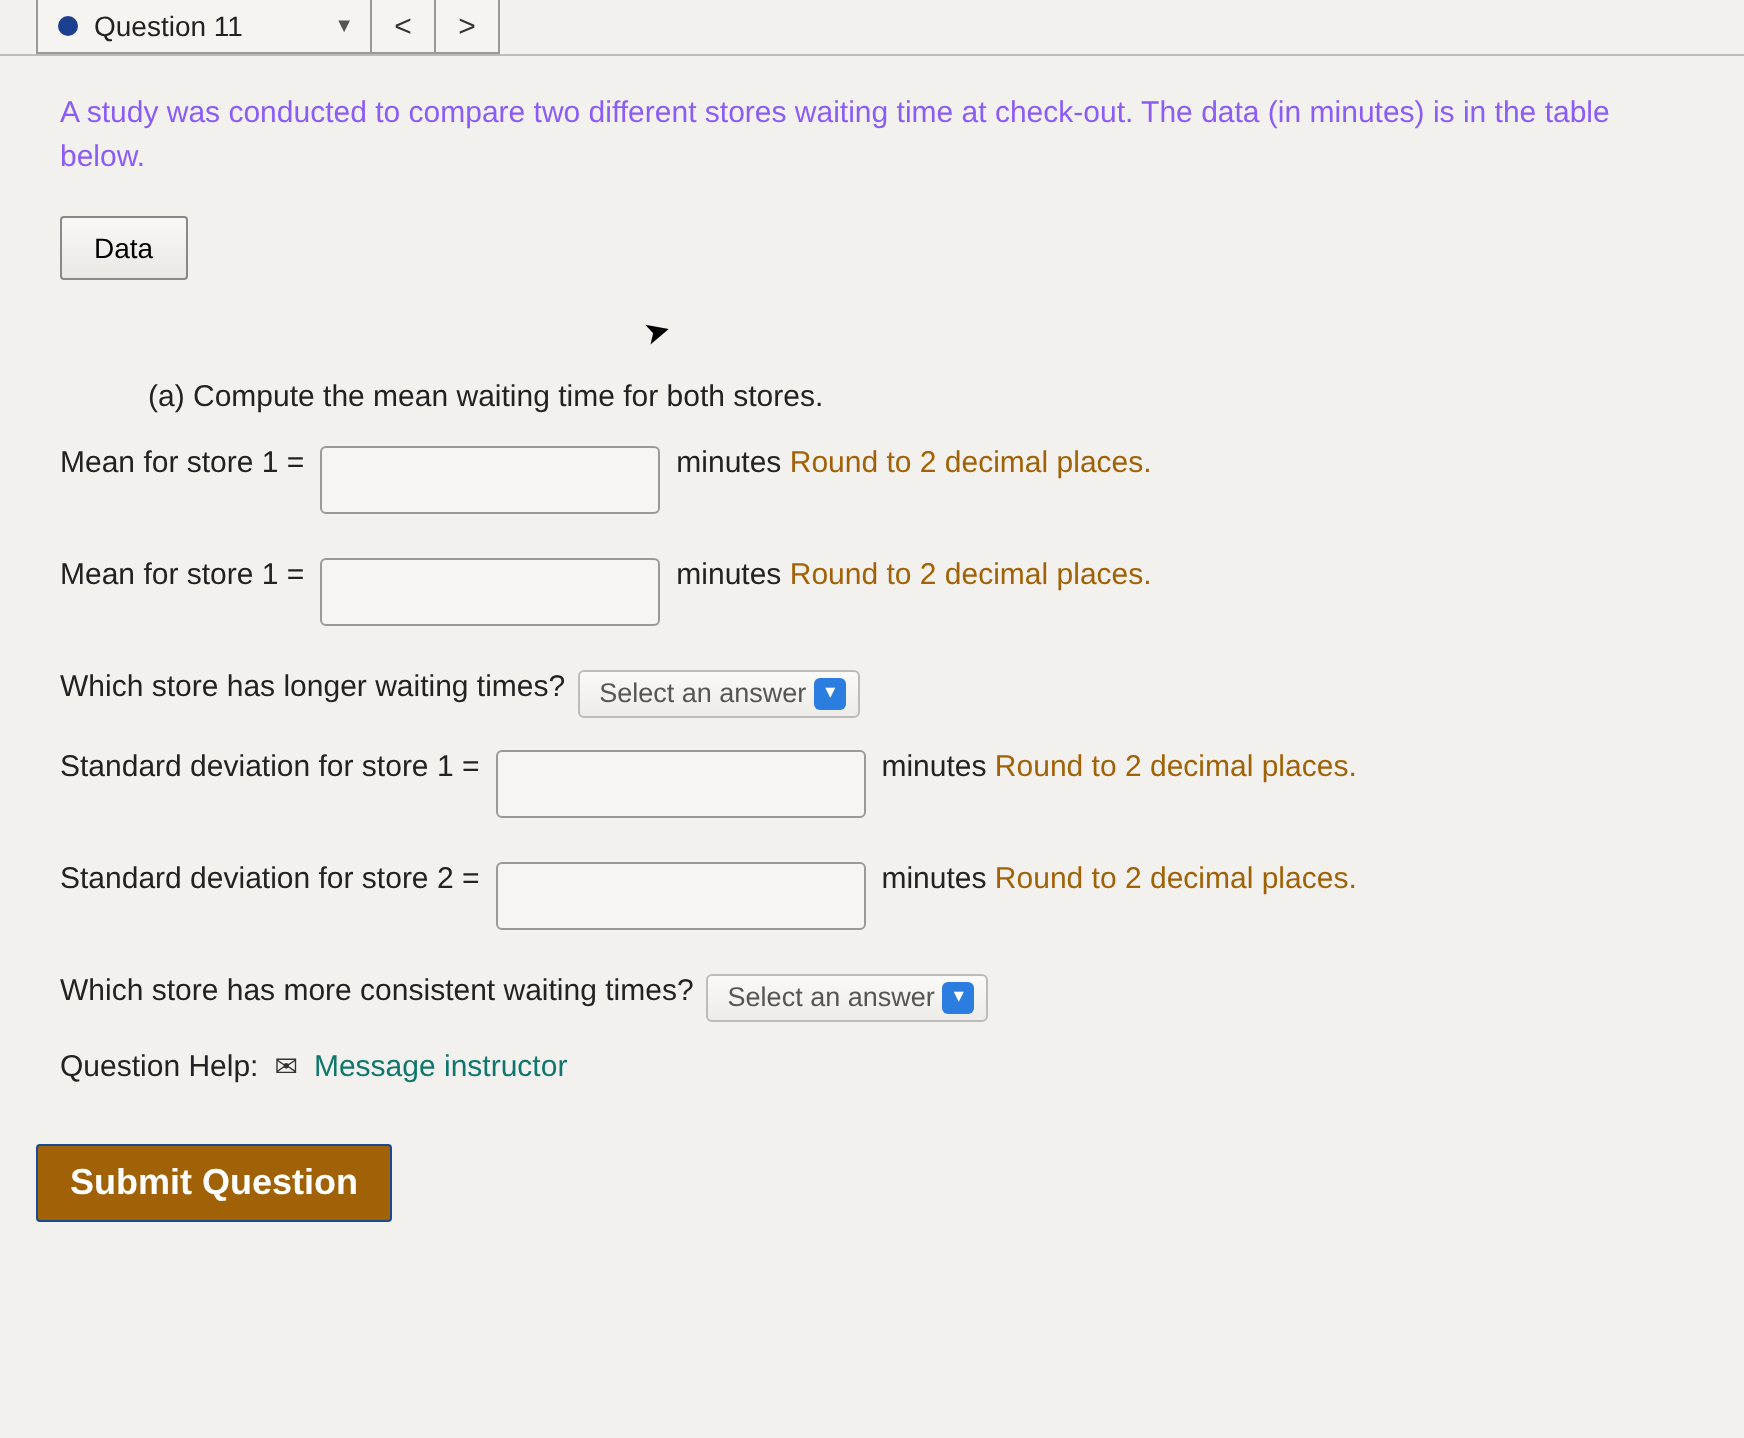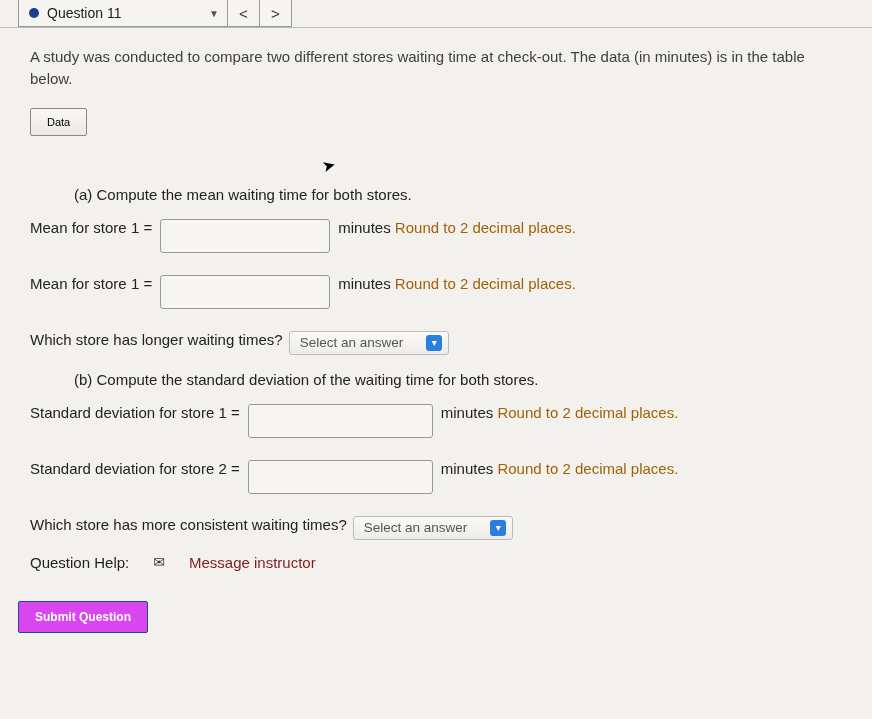--- a/index.html
+++ b/index.html
@@ -20,21 +20,21 @@
     height: 28px;
     padding-top: 0;
   }
   .question-select {
     display: flex;
     align-items: center;
     border: 1px solid #999;
     border-top: none;
     padding: 0 8px 0 10px;
     margin-left: 18px;
-    width: 210px;
+    width: 168px;
     background: #f5f4f1;
     justify-content: space-between;
   }
   .blue-dot {
     width: 10px; height: 10px;
     border-radius: 50%;
     background: #1c3f8f;
     margin-right: 8px;
     flex-shrink: 0;
   }
@@ -55,28 +55,28 @@
     font-size: 15px;
     color: #333;
   }
   .nav-btn + .nav-btn { border-left: none; }
   .content {
     padding: 18px 30px 10px 30px;
   }
   .para {
     margin-bottom: 18px;
     line-height: 1.45;
-    color: #404040;
+    color: #8b5cf6;
   }
   .data-btn {
     display: inline-block;
     padding: 7px 16px;
     border: 1px solid #888;
     background: linear-gradient(#f9f8f6,#e9e8e5);
-    font-size: 11px;
+    font-size: 14px;
     border-radius: 2px;
     margin-bottom: 50px;
   }
   .section-label {
     margin-bottom: 16px;
     margin-left: 44px;
   }
   .row {
     display: flex;
     align-items: flex-start;
@@ -100,51 +100,51 @@
   .select-wrap {
     display: inline-flex;
     align-items: center;
     border: 1px solid #bbb;
     background: linear-gradient(#faf9f7,#edece9);
     padding: 3px 6px 3px 10px;
     border-radius: 3px;
     margin-left: 6px;
     font-size: 13.5px;
     color: #555;
-    gap: 23px;
+    gap: 4px;
   }
   .select-caret {
     width: 16px; height: 16px;
     background: #2b7de0;
     border-radius: 3px;
     display: flex;
     align-items: center;
     justify-content: center;
     color: #fff;
     font-size: 10px;
     line-height: 1;
   }
   .help-row {
     display: flex;
     align-items: center;
-    gap: 24px;
+    gap: 8px;
     margin-bottom: 20px;
   }
   .envelope {
     color: #333;
     font-size: 14px;
   }
-  .msg-link { color: #7f1d1d; }
+  .msg-link { color: #0f766e; }
   .submit-btn {
     display: inline-block;
-    background: #d946ef;
+    background: #a16207;
     color: #fff;
     border: 1px solid #1a4a92;
     padding: 8px 16px;
-    font-size: 12px;
+    font-size: 18px;
     border-radius: 2px;
     font-weight: bold;
     margin-left: 18px;
   }
   .cursor-arrow {
     position: absolute;
     left: 322px;
     top: 156px;
     font-size: 16px;
     color: #000;
@@ -198,21 +198,20 @@
   </div>
 
   <div class="row" style="margin-bottom:16px;">
     <span>Which store has longer waiting times?</span>
     <span class="select-wrap">
       <span>Select an answer</span>
       <span class="select-caret">▾</span>
     </span>
   </div>
 
-  <p class="section-label">(b) Compute the standard deviation of the waiting time for both stores.</p>
 
   <div class="row">
     <span>Standard deviation for store 1 =</span>
     <input class="input-field input-field-wide" type="text" style="">
     <span>minutes</span>
     <span>&nbsp;</span>
     <span class="blue-link">Round to 2 decimal places.</span>
   </div>
 
   <div class="row">

